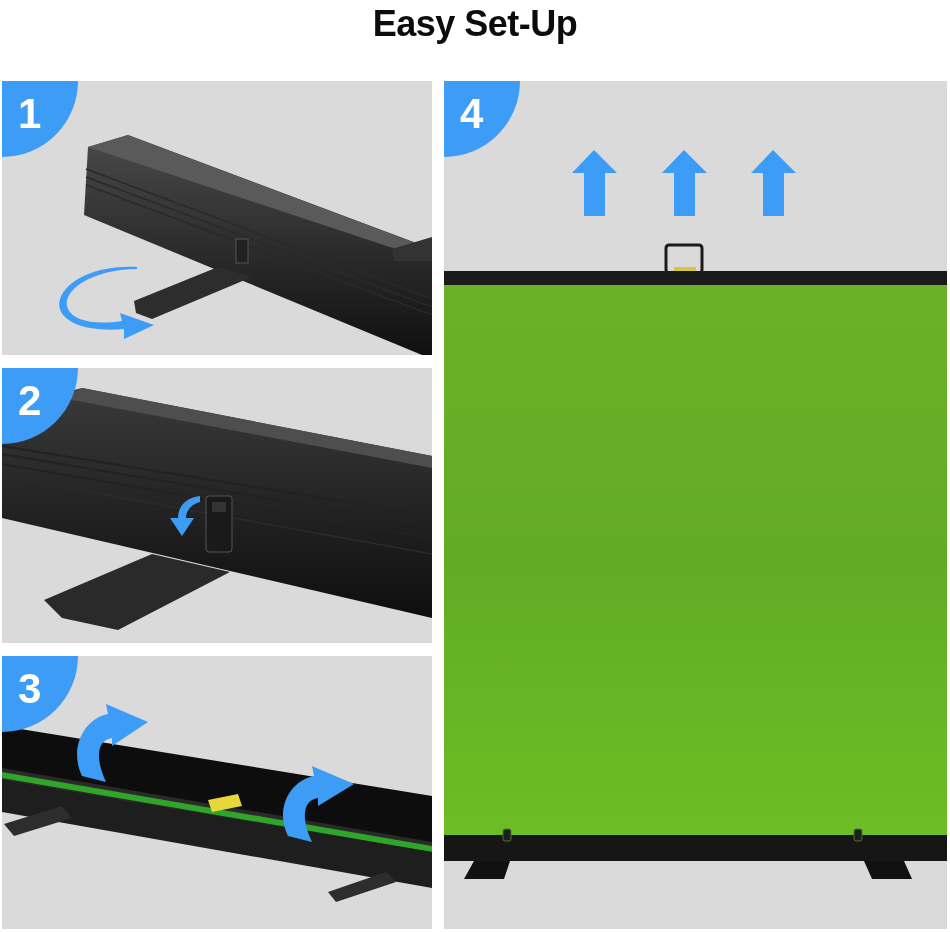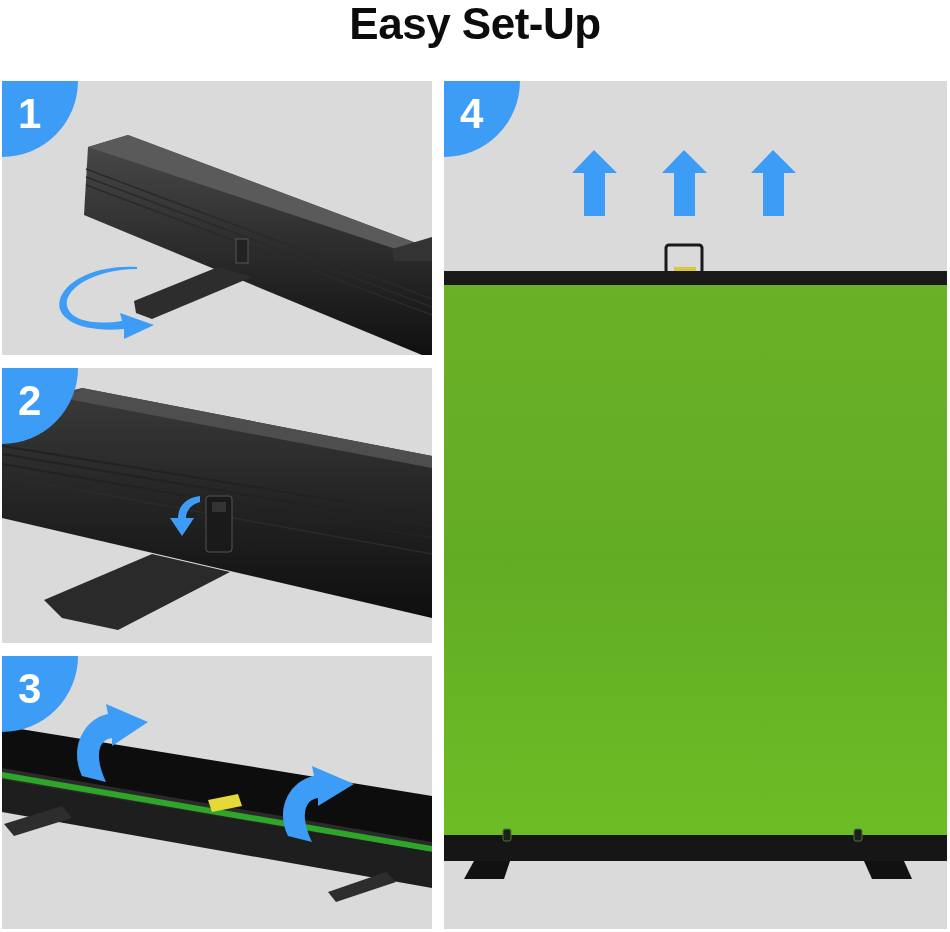--- a/index.html
+++ b/index.html
@@ -2,21 +2,21 @@
 <html><head>
 <meta charset="utf-8">
 <style>
   html, body { margin: 0; padding: 0; }
   body {
     width: 950px; height: 932px; background: #ffffff; position: relative; overflow: hidden;
     font-family: "Liberation Sans", sans-serif;
   }
   .title {
     position: absolute; left: 0; top: 0; width: 950px; height: 52px;
-    text-align: center; font-weight: bold; font-size: 44px; line-height: 48px;
+    text-align: center; font-weight: bold; font-size: 36px; line-height: 48px;
     color: #0c0c0c; letter-spacing: -0.5px;
   }
   .panel { position: absolute; background: #dadada; overflow: hidden; }
   .badge {
     position: absolute; left: 0; top: 0; width: 76px; height: 76px;
     background: #3d9cf5; border-bottom-right-radius: 76px;
   }
   .badge span {
     position: absolute; left: 16px; top: 10px; color: #ffffff; font-weight: bold;
     font-size: 42px; line-height: 46px;

